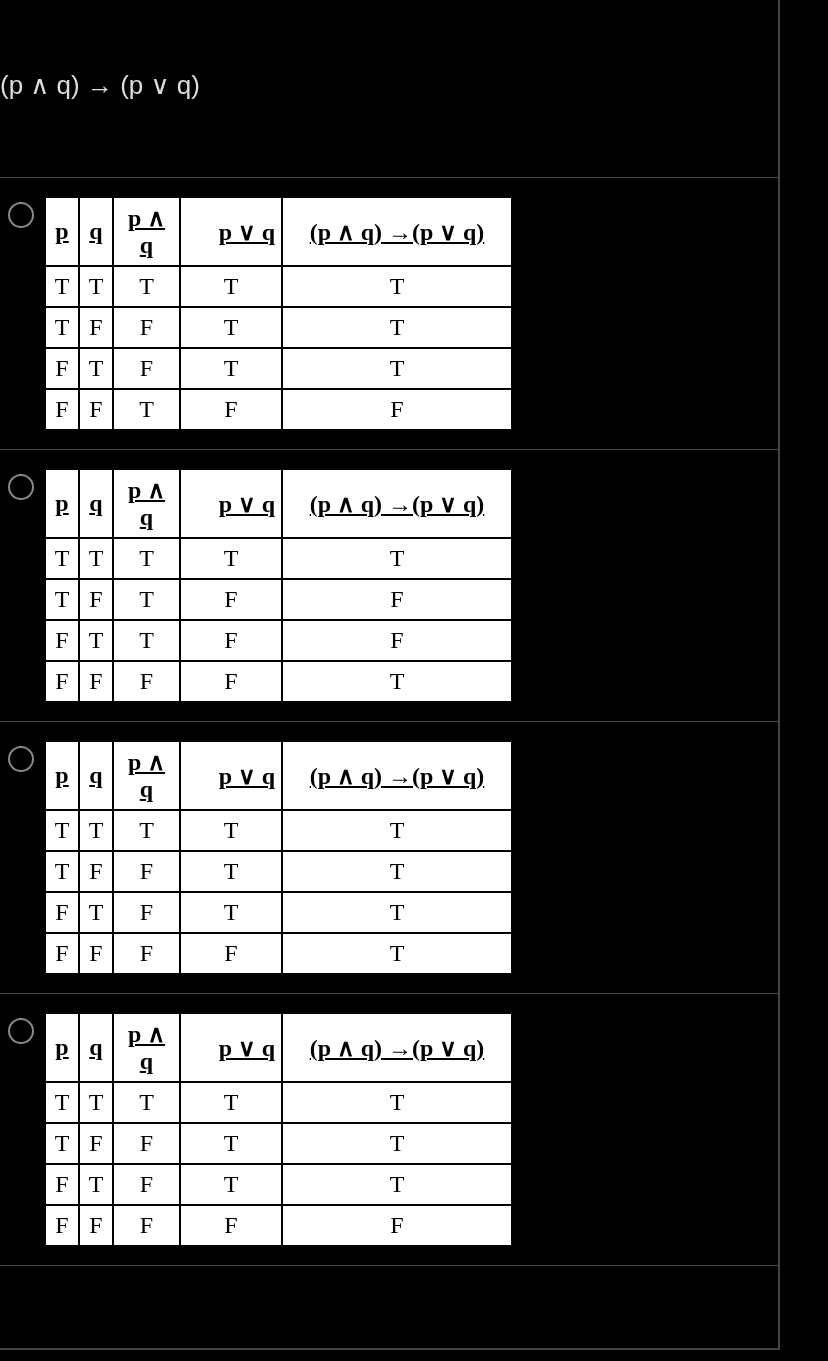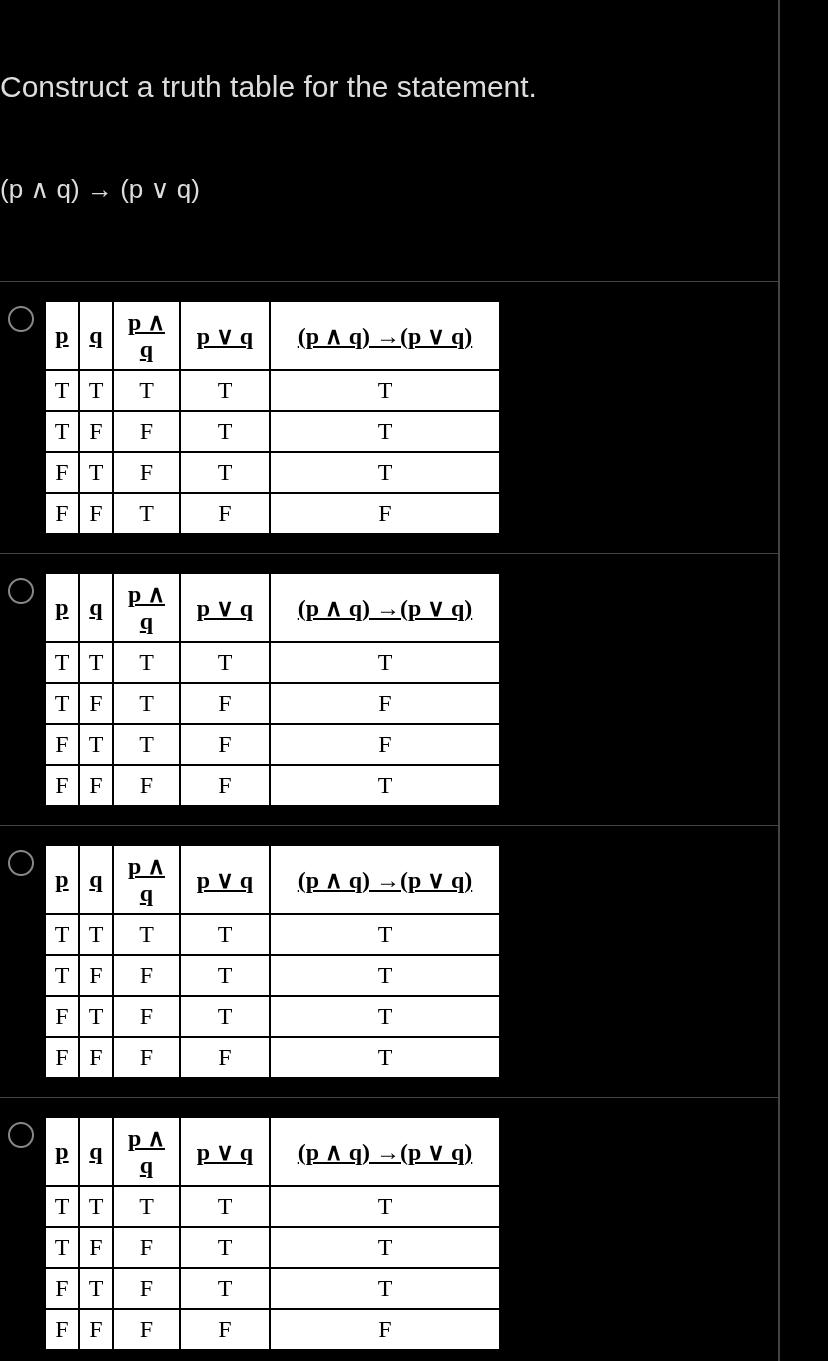--- a/index.html
+++ b/index.html
@@ -66,28 +66,27 @@
       font-family: "Times New Roman", Times, serif;
     }
     .hdr {
       font-weight: bold;
       text-decoration: underline;
       font-family: "Times New Roman", Times, serif;
     }
     .pcol { width: 34px; }
     .qcol { width: 34px; }
     .c3   { width: 67px; }
-    .c4   { width: 90px; }
+    .c4   { width: 102px; text-align: right; }
     .c5   { width: 230px; }
   </style>
 </head>
 <body>
 
 <div class="page">
-  <div class="prompt">Construct a truth table for the statement.</div>
   <div class="formula">(p ∧ q) → (p ∨ q)</div>
 
   <div class="options">
 
     <div class="option">
       <div class="radio"></div>
       <table>
         <tbody>
             <tr>
           <th class="pcol hdr">p</th>

